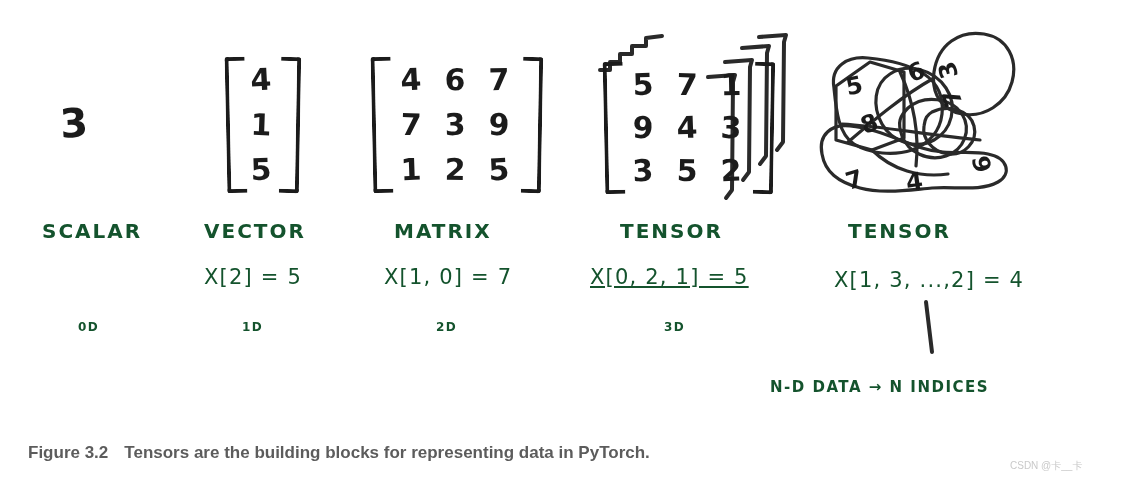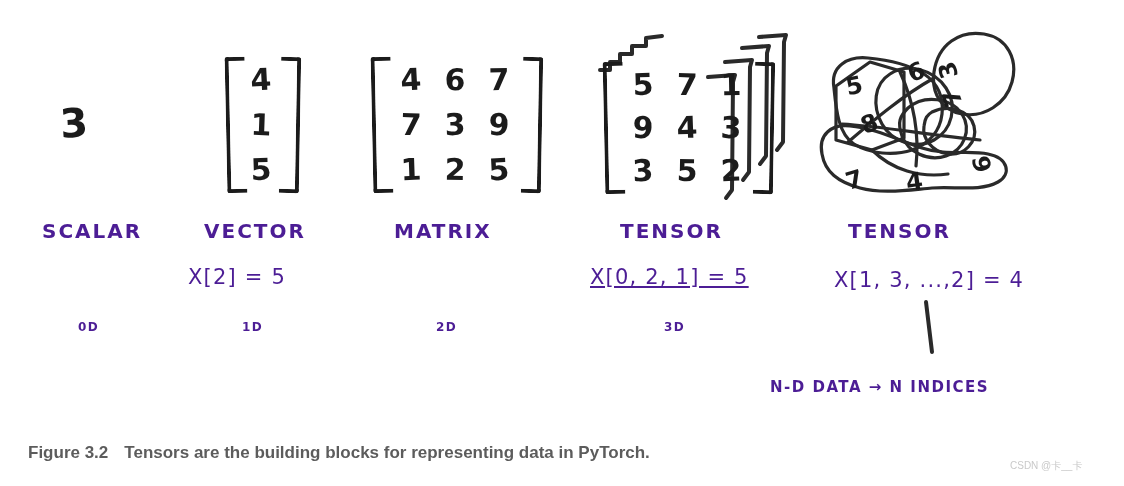--- a/index.html
+++ b/index.html
@@ -15,21 +15,21 @@
     width: 1124px;
     height: 486px;
     background: #ffffff;
     overflow: hidden;
   }
   .abs { position: absolute; }
 
   
   .hand {
     font-family: "DejaVu Sans", sans-serif;
-    color: #4c1d95;
+    color: #14532d;
     font-weight: 600;
     letter-spacing: 0.5px;
     white-space: nowrap;
   }
   .hand-num {
     font-family: "DejaVu Sans", sans-serif;
     color: #1b1b1b;
     font-weight: 600;
     white-space: nowrap;
   }
@@ -249,21 +249,22 @@
   <div class="abs blob-num hand-num" style="left:846px; top:166px; transform:rotate(-16deg);">7</div>
   <div class="abs blob-num hand-num" style="left:906px; top:168px; transform:rotate(-8deg);">4</div>
   <div class="abs blob-num hand-num" style="left:974px; top:150px; transform:rotate(-100deg);">6</div>
 
   <div class="abs hand kind-label" style="left:42px; top:219px;">SCALAR</div>
   <div class="abs hand kind-label" style="left:204px; top:219px;">VECTOR</div>
   <div class="abs hand kind-label" style="left:394px; top:219px;">MATRIX</div>
   <div class="abs hand kind-label" style="left:620px; top:219px;">TENSOR</div>
   <div class="abs hand kind-label" style="left:848px; top:219px;">TENSOR</div>
 
-  <div class="abs hand index-label" style="left:188px; top:265px;">X[2] = 5</div>
+  <div class="abs hand index-label" style="left:204px; top:265px;">X[2] = 5</div>
+  <div class="abs hand index-label" style="left:384px; top:265px;">X[1, 0] = 7</div>
   <div class="abs hand index-label" style="left:590px; top:265px;text-decoration:underline;">X[0, 2, 1] = 5</div>
   <div class="abs hand index-label" style="left:834px; top:268px;">X[1, 3, ...,2] = 4</div>
 
   <div class="abs hand dim-label" style="left:78px; top:320px;">0D</div>
   <div class="abs hand dim-label" style="left:242px; top:320px;">1D</div>
   <div class="abs hand dim-label" style="left:436px; top:320px;">2D</div>
   <div class="abs hand dim-label" style="left:664px; top:320px;">3D</div>
 
   <svg class="abs" style="left:912px; top:300px;" width="30" height="58">
     <path d="M14 2 L20 52" stroke="#2a2a2a" stroke-width="4" fill="none" stroke-linecap="round"></path>

